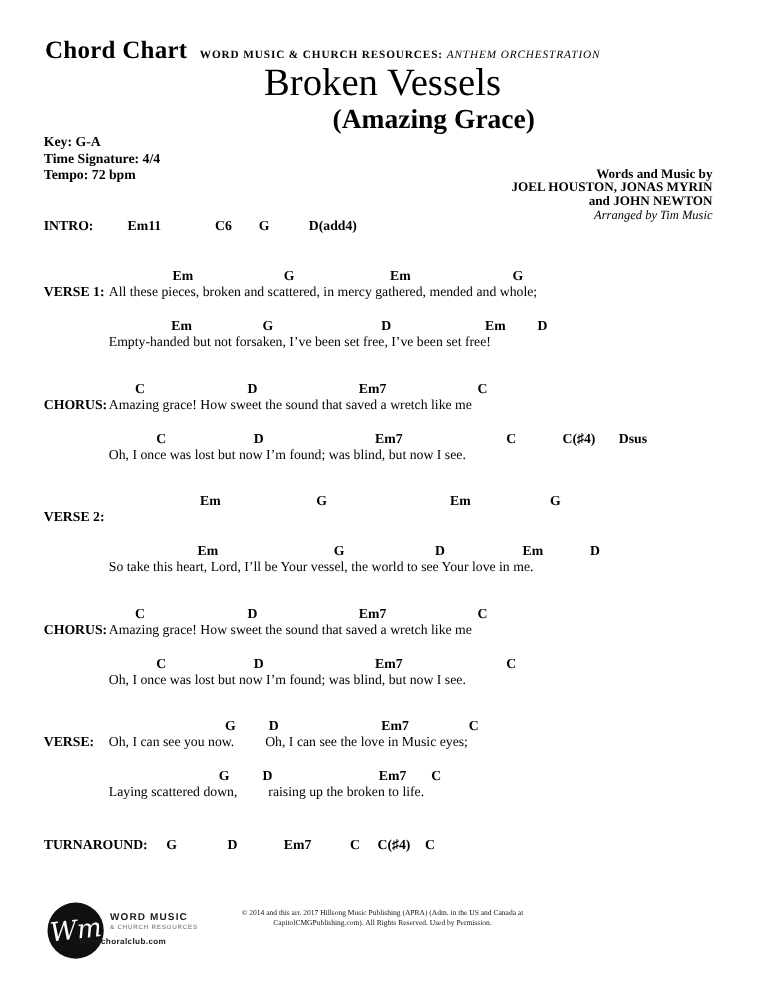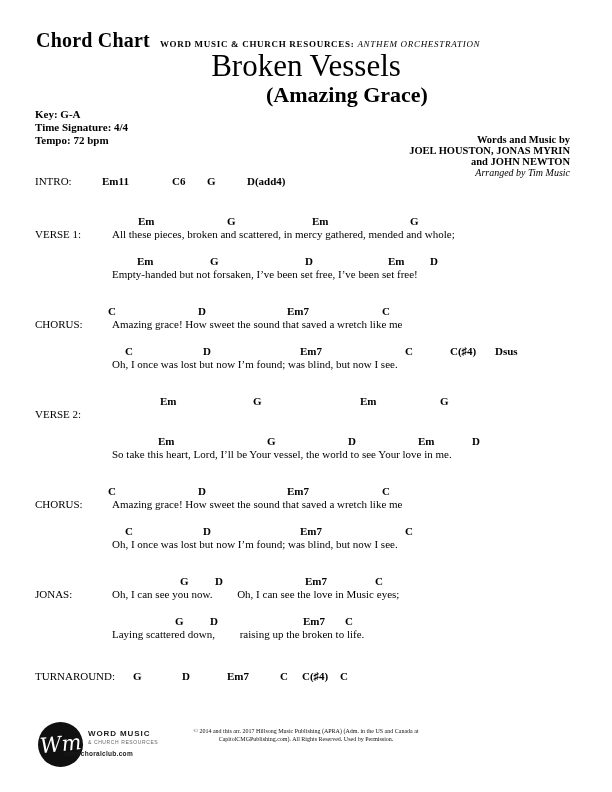--- a/index.html
+++ b/index.html
@@ -13,22 +13,22 @@
   .brand { font-size:9px; font-weight:bold; letter-spacing:0.7px; }
   .brand .it { font-style:italic; font-weight:normal; margin-left:3px; }
   .title { position:absolute; top:49px; left:0; width:100%; text-align:center; font-size:31px; font-weight:normal; line-height:34px; }
   .subtitle { position:absolute; top:83px; left:0; width:100%; text-align:center; font-size:22px; font-weight:bold; line-height:24px;margin-left:41px; }
   .meta { position:absolute; top:108px; left:35px; font-size:11px; font-weight:bold; line-height:13px; white-space:nowrap; }
   .credits { position:absolute; top:110px; right:42px; text-align:right; font-size:10.5px; font-weight:bold; line-height:11px; white-space:nowrap;margin-top:24px; }
   .credits .arr { font-style:italic; font-weight:normal; font-size:10px; }
 
   
   .row { position:absolute; left:0; width:612px; height:14px; font-size:11px; line-height:13px; }
-  .row .label { position:absolute; left:35px; white-space:nowrap; }
-  .row .ly { position:absolute; left:112px; white-space:pre; }
+  .row .label { position:absolute; left:35px; white-space:nowrap;font-weight:bold; }
+  .row .ly { position:absolute; left:87px; white-space:pre; }
   .ch { position:absolute; font-weight:bold; white-space:nowrap; }
 
   
   .logo-circle { position:absolute; left:38px; top:722px; width:45px; height:45px; border-radius:50%;
                  background:#101010; color:#fff; display:flex; align-items:center; justify-content:center; }
   .monogram { font-family:"DejaVu Serif", serif; font-style:italic; font-size:21px; transform:rotate(-6deg); line-height:1; }
   .logo-name { position:absolute; left:88px; top:729px; font-family:"Liberation Sans", sans-serif; font-size:8px; font-weight:bold; letter-spacing:0.9px; color:#1a1a1a; }
   .logo-sub  { position:absolute; left:88px; top:739px; font-family:"Liberation Sans", sans-serif; font-size:5px; letter-spacing:0.6px; color:#666; }
   .logo-url  { position:absolute; left:64px; top:750px; font-family:"Liberation Sans", sans-serif; font-size:6.5px; font-weight:bold; letter-spacing:0.3px; color:#1a1a1a; }
   .copyright { position:absolute; top:728px; left:106px; width:400px; text-align:center; font-size:6px; line-height:7.5px; color:#111; }
@@ -150,21 +150,21 @@
     <span class="ly">Oh, I once was lost but now I’m found; was blind, but now I see.</span>
   </div>
 
   <div class="row" style="top:575px">
     <span class="ch" style="left:180px">G</span>
     <span class="ch" style="left:215px">D</span>
     <span class="ch" style="left:305px">Em7</span>
     <span class="ch" style="left:375px">C</span>
   </div>
   <div class="row" style="top:588px">
-    <span class="label">JONAS:</span>
+    <span class="label">VERSE:</span>
     <span class="ly">Oh, I can see you now.         Oh, I can see the love in Music eyes;</span>
   </div>
   <div class="row" style="top:615px">
     <span class="ch" style="left:175px">G</span>
     <span class="ch" style="left:210px">D</span>
     <span class="ch" style="left:303px">Em7</span>
     <span class="ch" style="left:345px">C</span>
   </div>
   <div class="row" style="top:628px">
     <span class="ly">Laying scattered down,         raising up the broken to life.</span>

